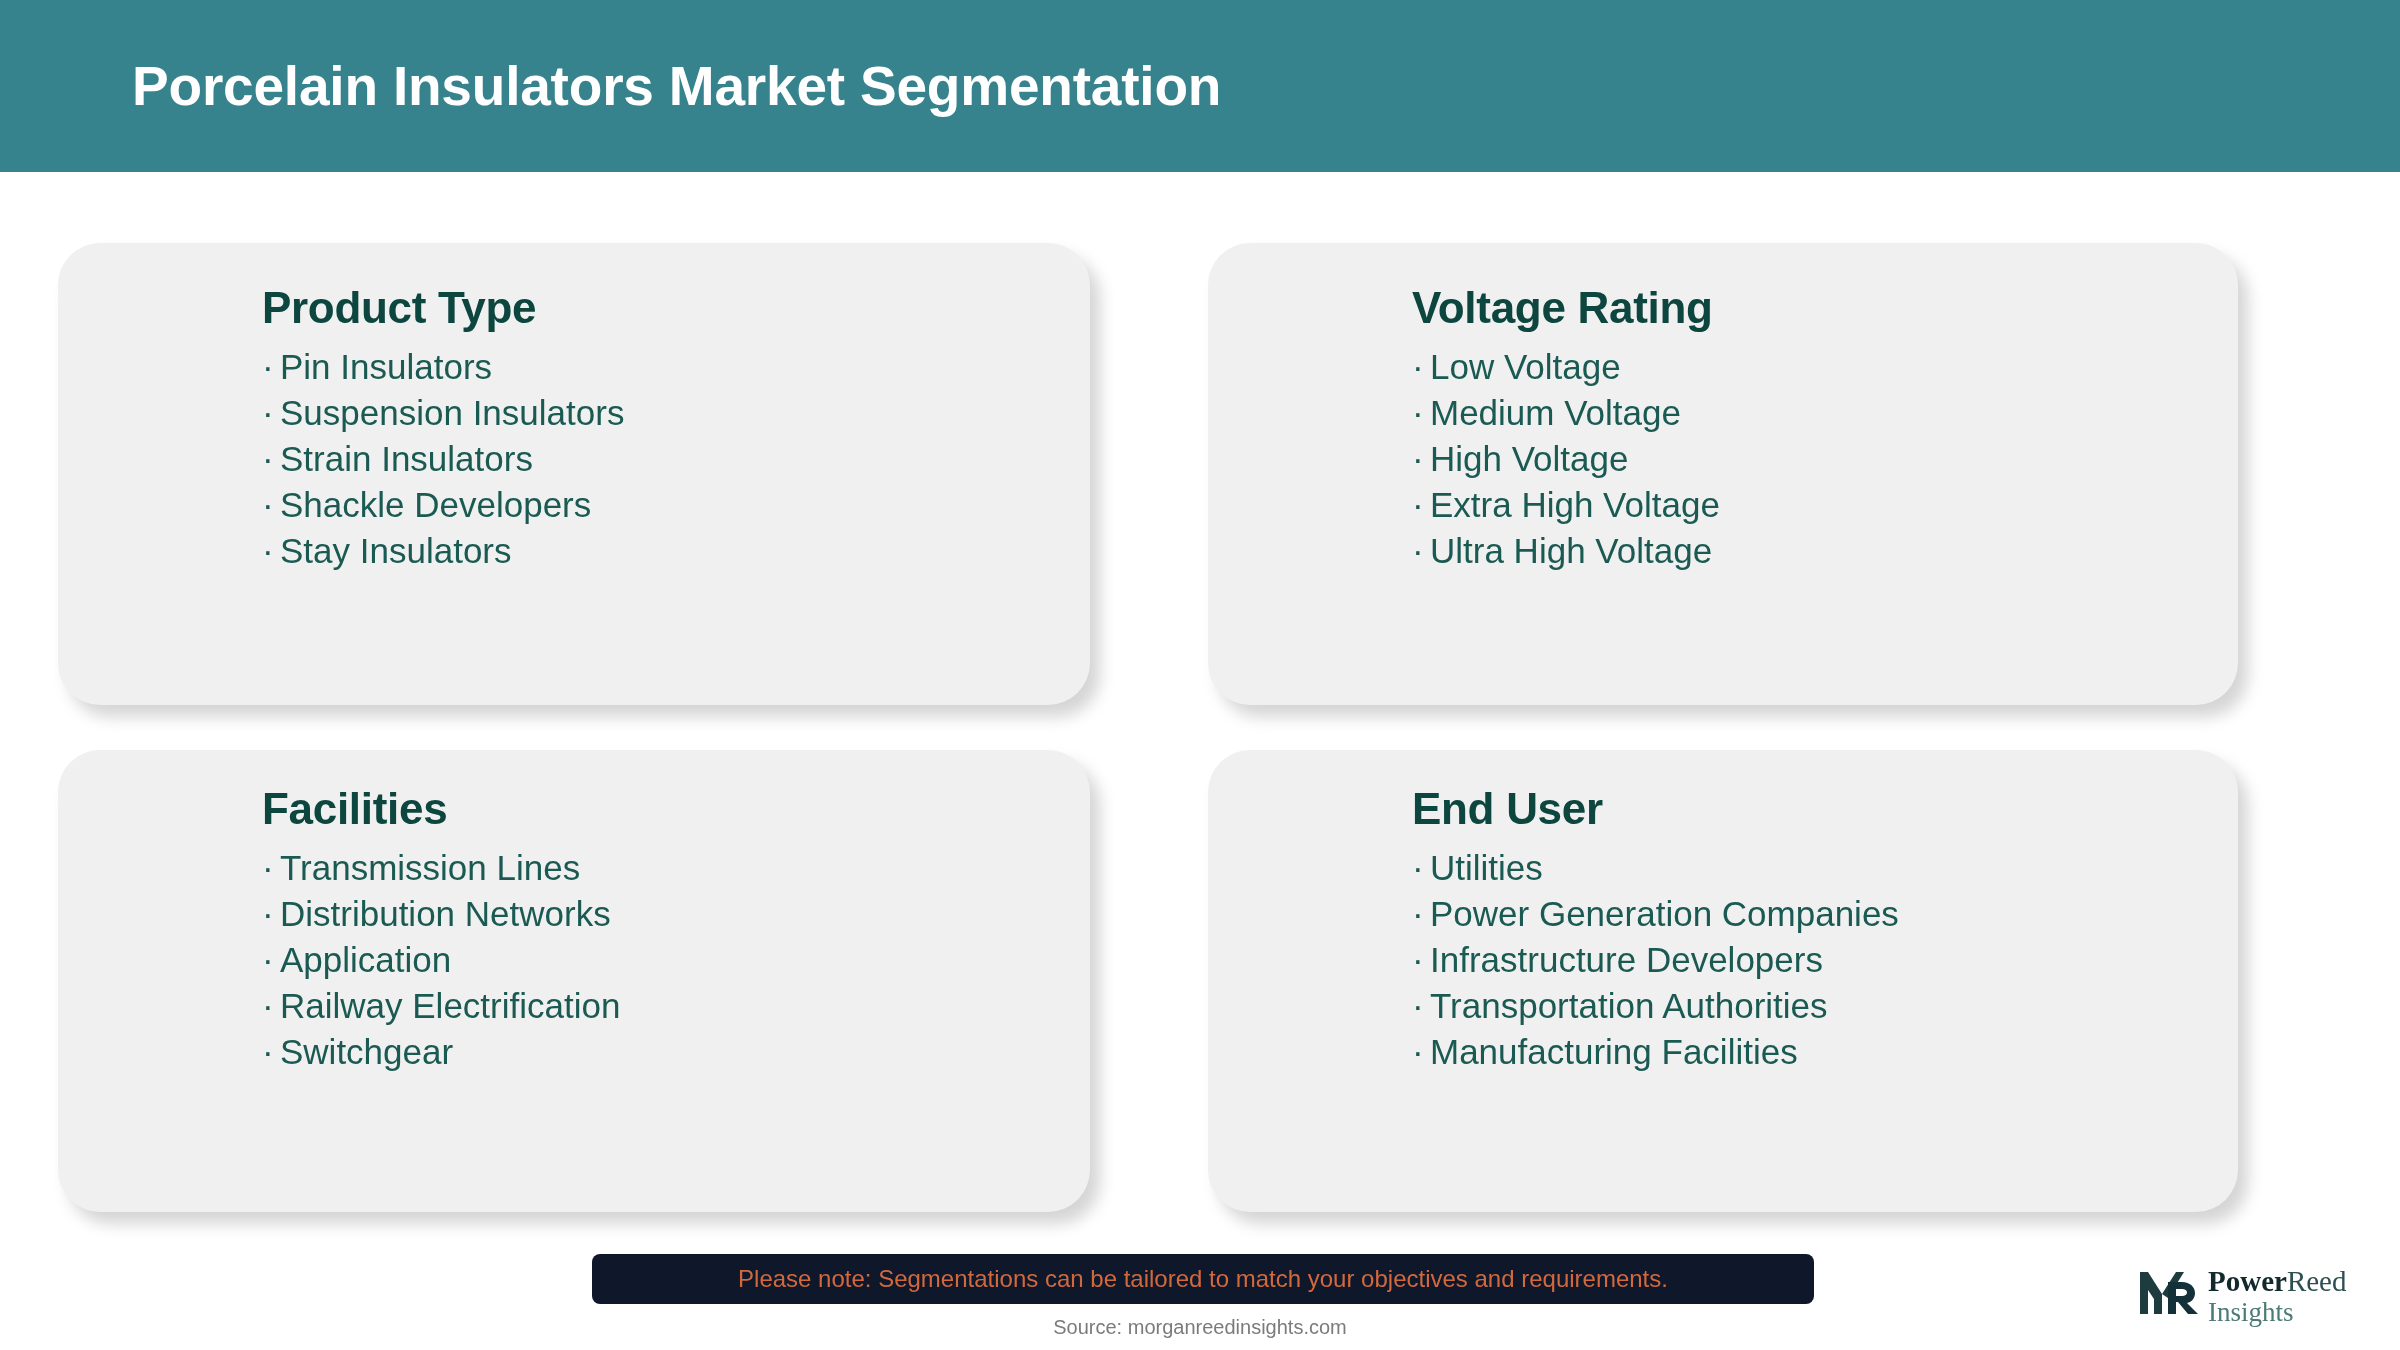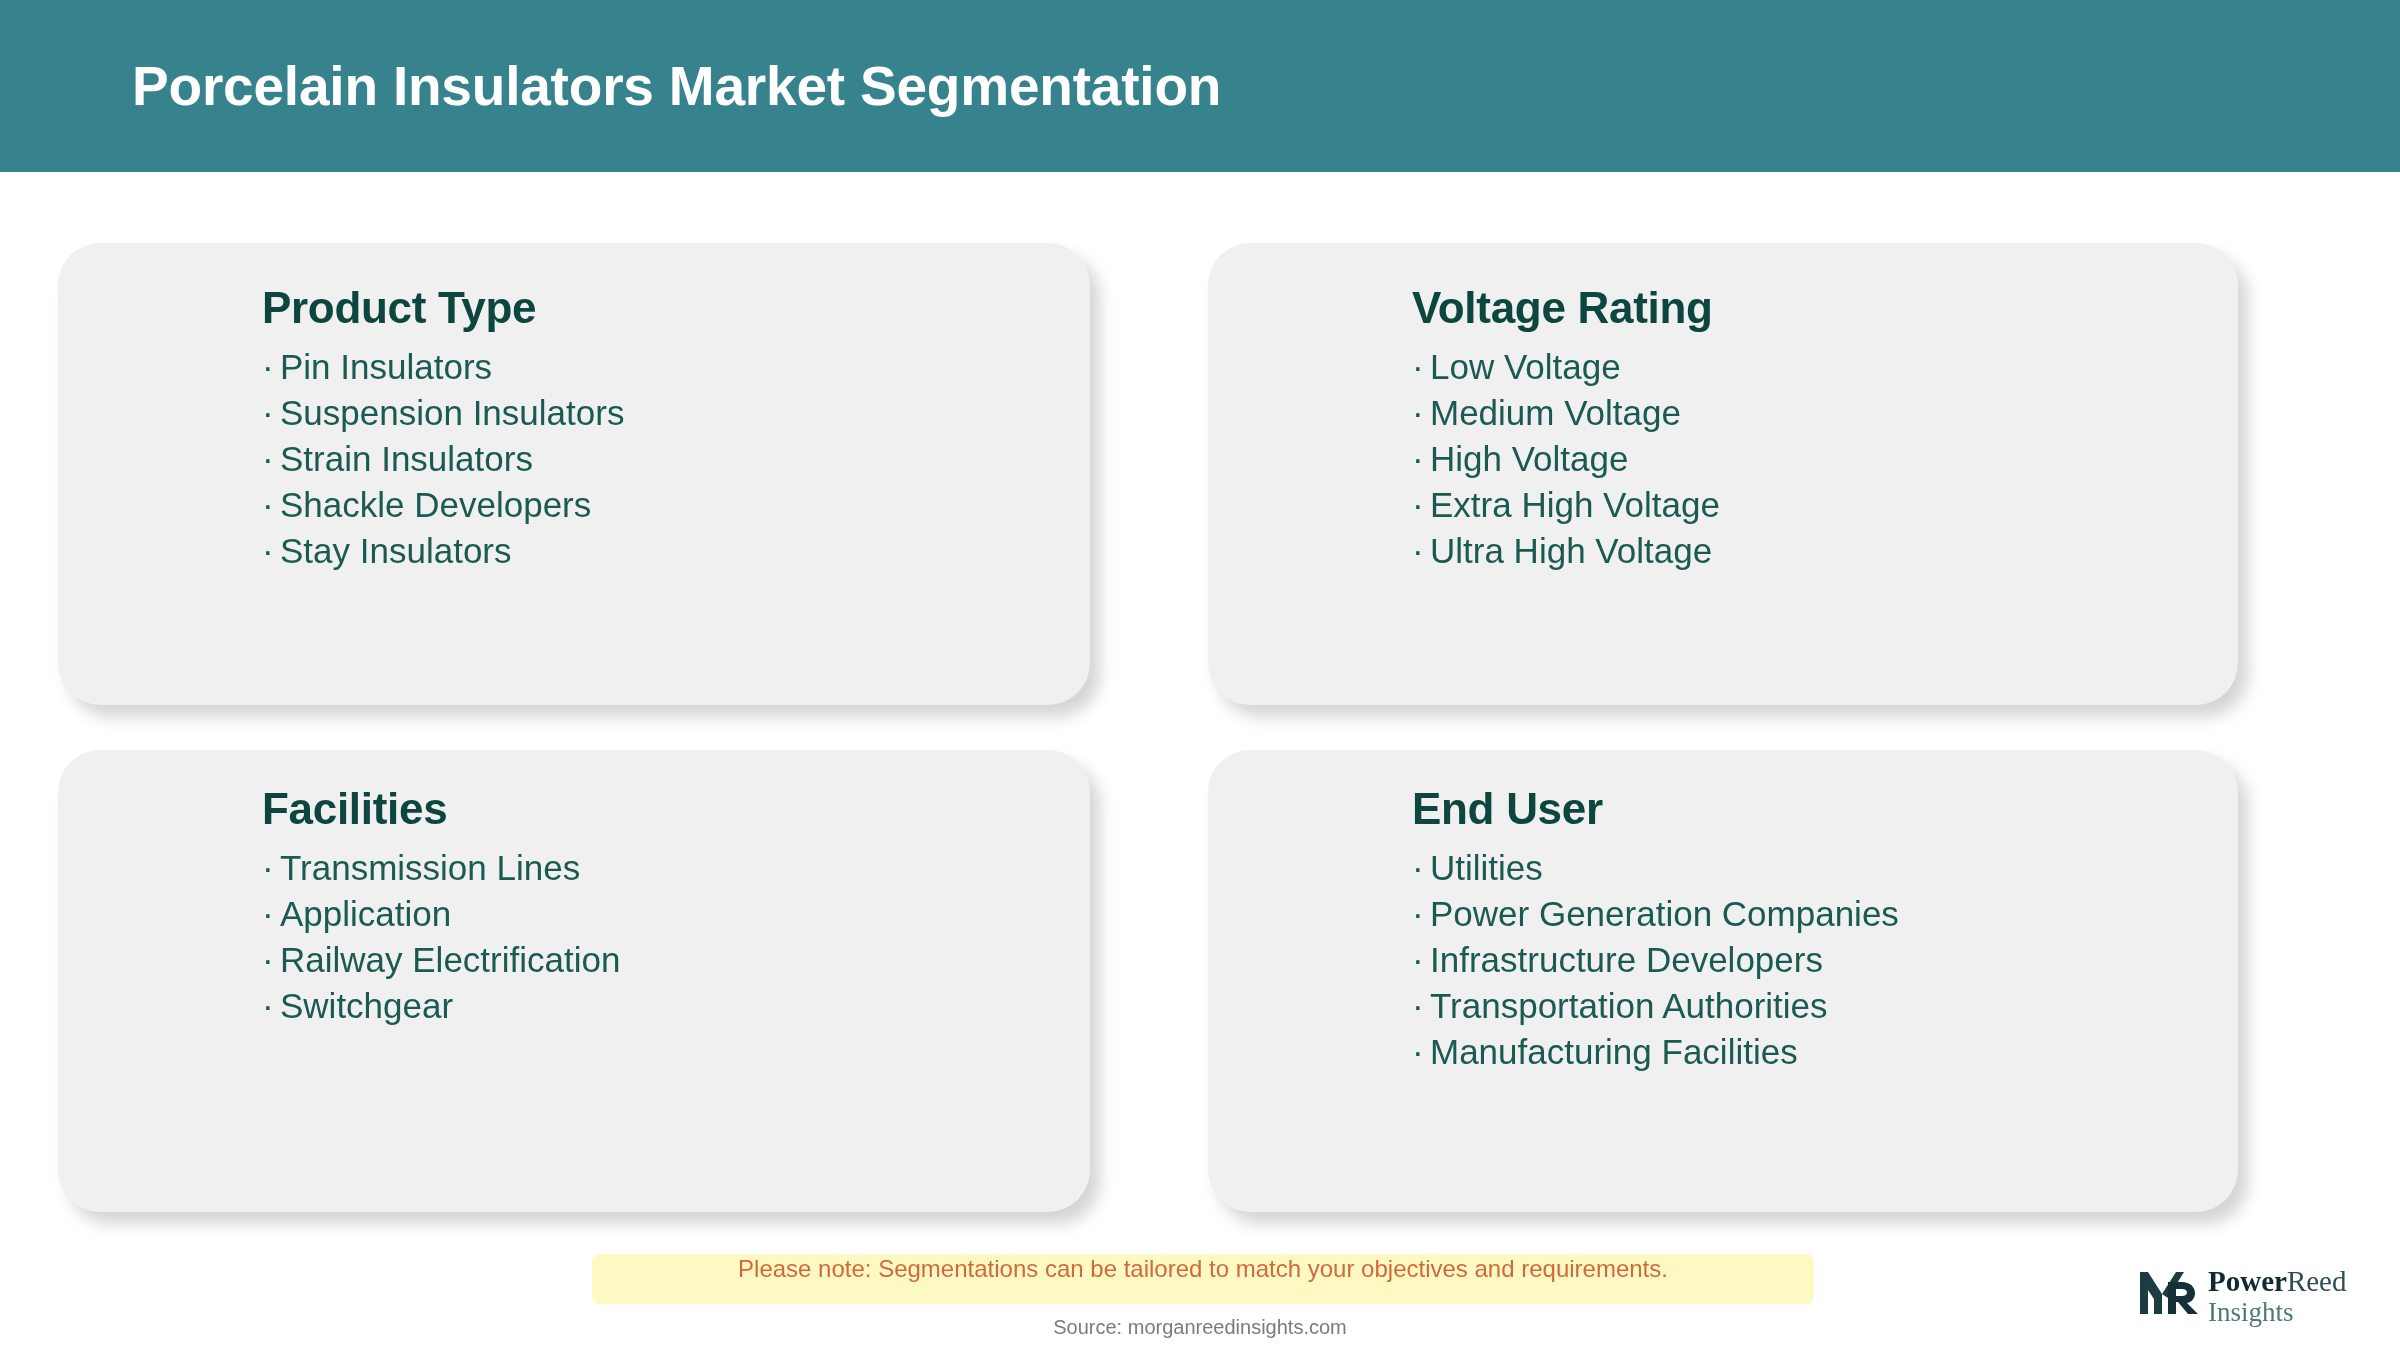--- a/index.html
+++ b/index.html
@@ -98,25 +98,25 @@
     color: #1a5a52;
   }
 
   
   .footer-note {
     position: absolute;
     left: 592px;
     top: 1254px;
     width: 1222px;
     height: 50px;
-    background: #fef9c3;
+    background: #0f172a;
     border-radius: 8px;
     box-sizing: border-box;
     display: flex;
-    align-items: flex-start;
+    align-items: center;
     justify-content: center;
   }
   .footer-note-text {
     font-size: 24px;
     color: #d2693c;
     white-space: nowrap;
     line-height: 30px;
   }
   .footer-source {
     position: absolute;
@@ -200,20 +200,21 @@
         <li><span class="bullet-dot">·</span><span>Ultra High Voltage</span></li>
       </ul>
     </div>
   </div>
 
   <div class="card card-c2">
     <div class="card-inner">
       <div class="card-heading">Facilities</div>
       <ul class="card-list">
         <li><span class="bullet-dot">·</span><span>Transmission Lines</span></li>
+        <li><span class="bullet-dot">·</span><span>Distribution Networks</span></li>
         <li><span class="bullet-dot">·</span><span>Application</span></li>
         <li><span class="bullet-dot">·</span><span>Railway Electrification</span></li>
         <li><span class="bullet-dot">·</span><span>Switchgear</span></li>
       </ul>
     </div>
   </div>
 
   <div class="card card-c3">
     <div class="card-inner">
       <div class="card-heading">End User</div>

